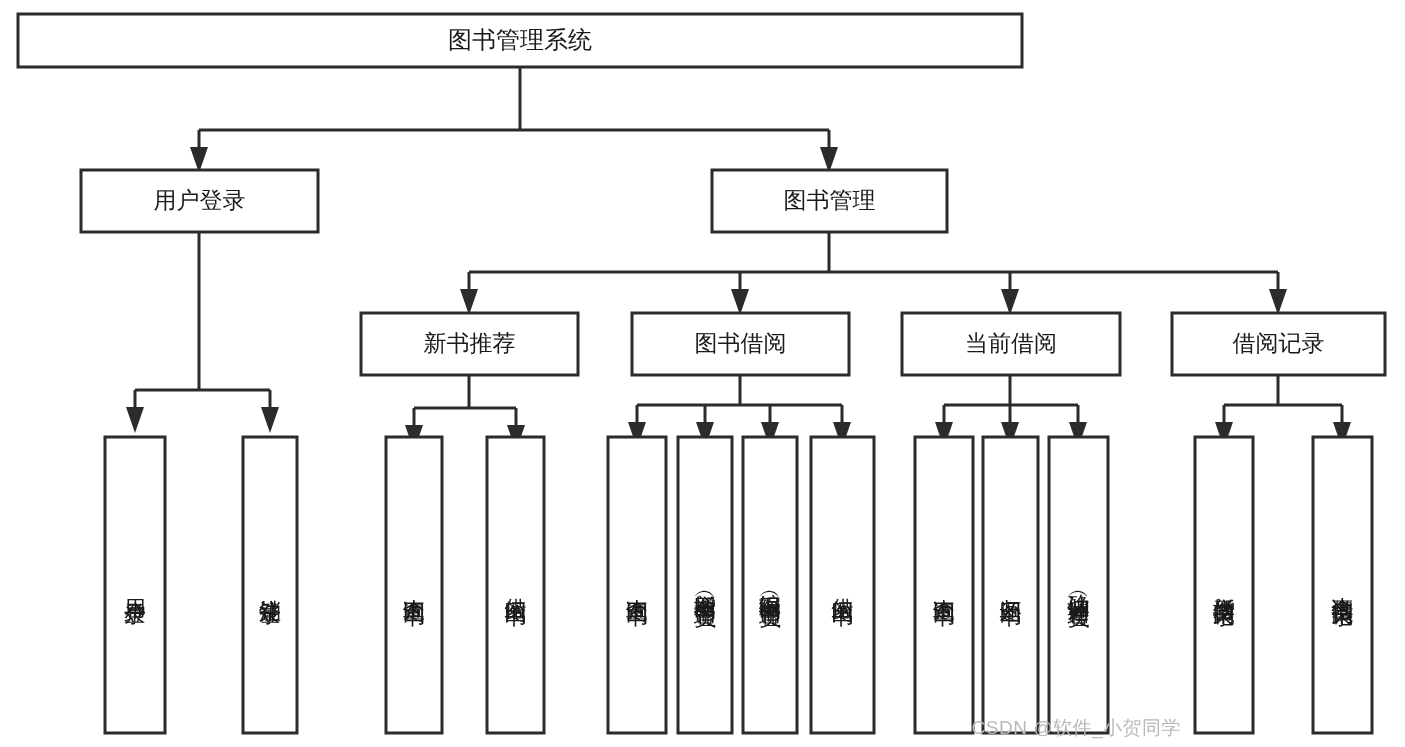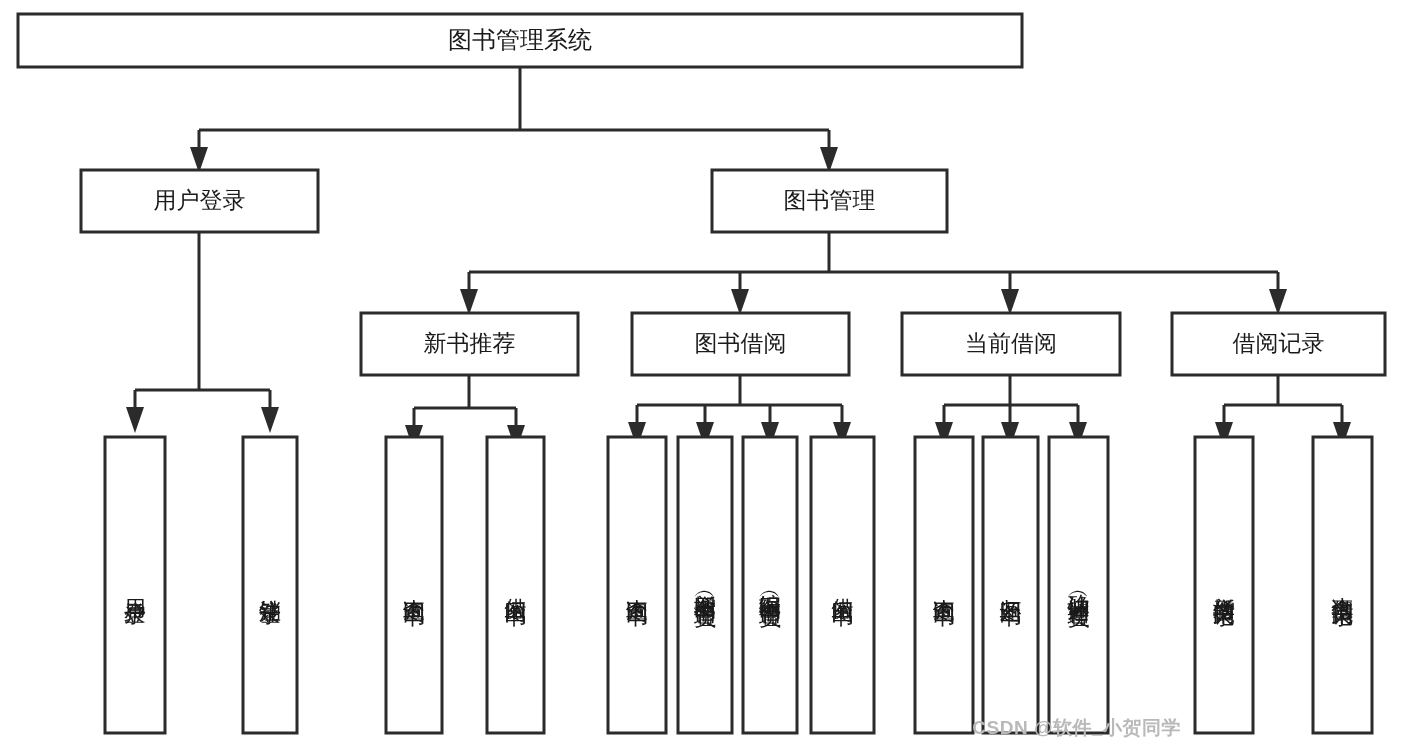--- a/index.html
+++ b/index.html
@@ -82,21 +82,20 @@
   .watermark {
     position: absolute;
     right: 10px;
     bottom: 6px;
     font-family: "Liberation Sans", "DejaVu Sans", sans-serif;
     font-size: 19px;
     color: #b9b9b9;
     letter-spacing: 0.5px;
     user-select: none;
     white-space: nowrap;
-    font-weight: bold;
   }
 </style>
 </head>
 <body>
 
 <div id="diagram-root">
 
   <svg class="diagram-canvas" viewBox="0 0 1405 747">
     <g id="connectors-layer">
         <g>

